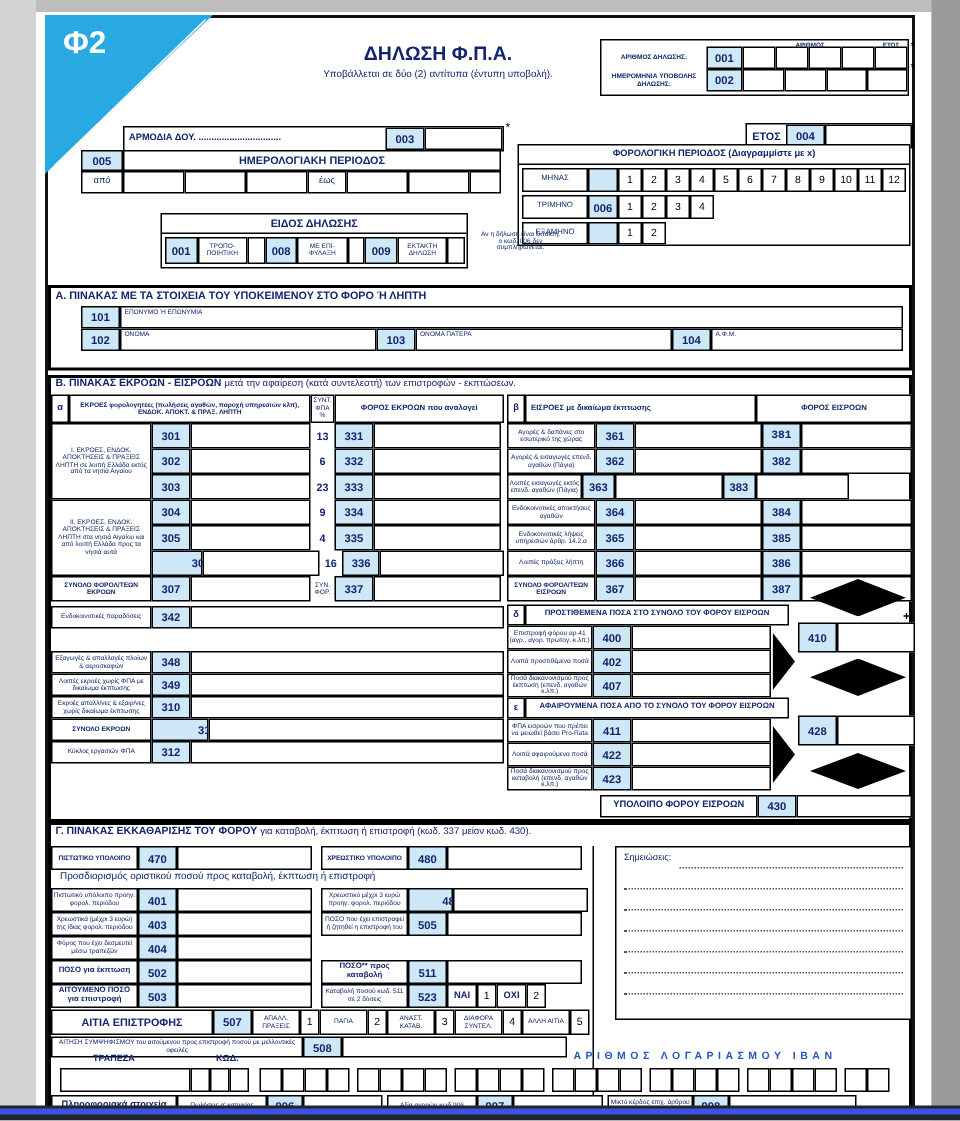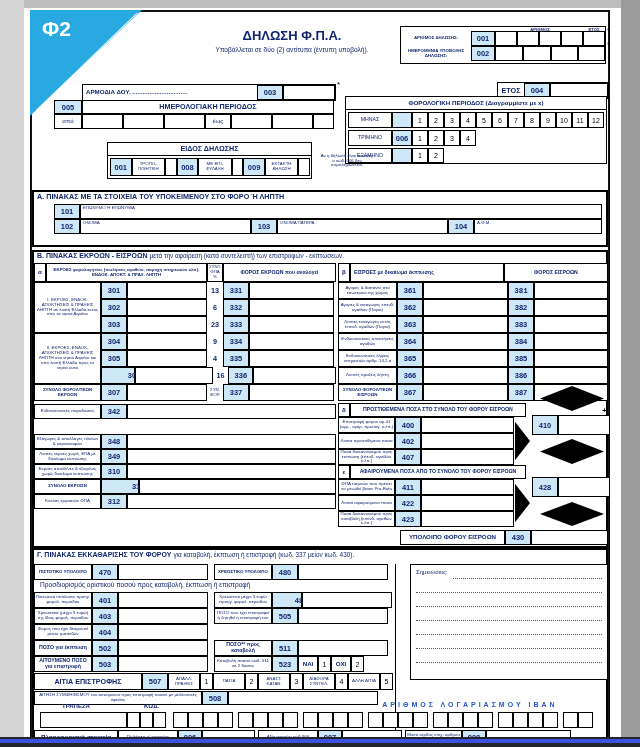--- a/index.html
+++ b/index.html
@@ -294,21 +294,21 @@
         <div class="k" style="width:26px;font-family:Liberation Mono, monospace;">381</div>
         <div class="c" style="width:74px;"></div>
       </div>
       <div class="r" style="left:306px;top:287px;width:270px;height:17px;">
         <div class="lb t4 c" style="width:59px;">Αγορές &amp; εισαγωγές επενδ. αγαθών (Πάγια)</div>
         <div class="k" style="width:26px;">362</div>
         <div class="c" style="width:85px;"></div>
         <div class="k" style="width:26px;">382</div>
         <div class="c" style="width:74px;"></div>
       </div>
-      <div class="r" style="left:306px;top:304px;width:270px;height:17px;">
+      <div class="r" style="left:306px;top:304px;width:228px;height:17px;">
         <div class="lb t4 c" style="width:59px;">Λοιπές εισαγωγές εκτός επενδ. αγαθών (Πάγια)</div>
         <div class="k" style="width:26px;">363</div>
         <div class="c" style="width:85px;"></div>
         <div class="k" style="width:26px;">383</div>
         <div class="c" style="width:74px;"></div>
       </div>
       <div class="r" style="left:306px;top:321px;width:270px;height:17px;">
         <div class="lb t4 c" style="width:59px;">Ενδοκοινοτικές αποκτήσεις αγαθών</div>
         <div class="k" style="width:26px;">364</div>
         <div class="c" style="width:85px;"></div>

